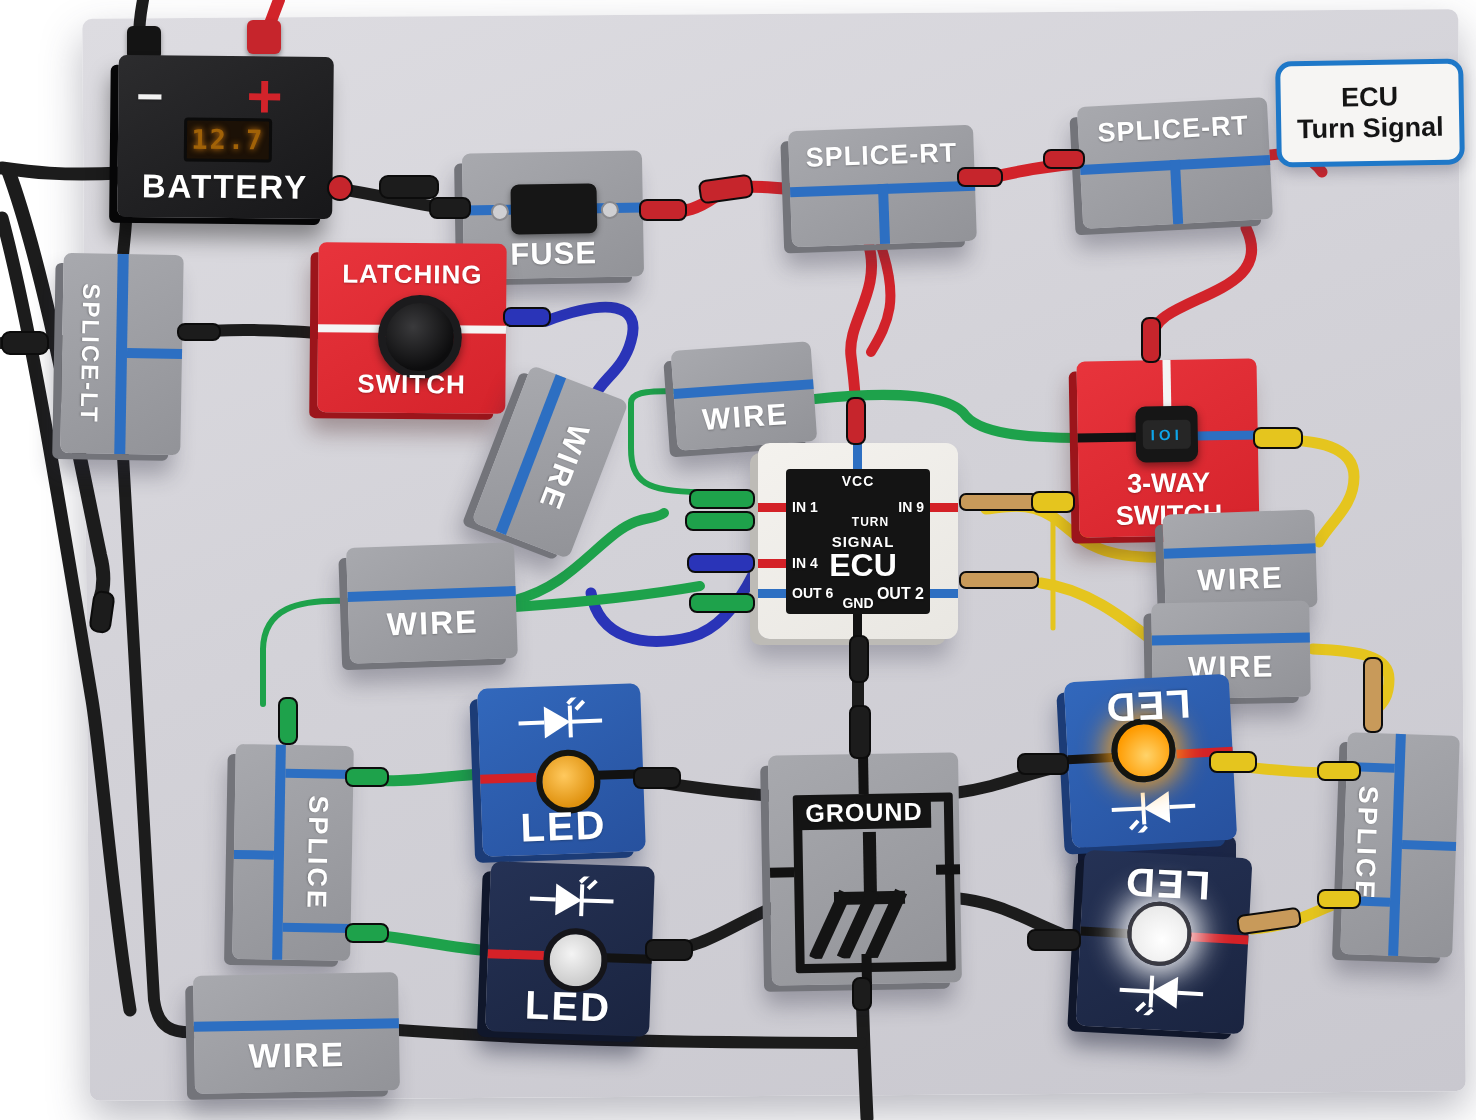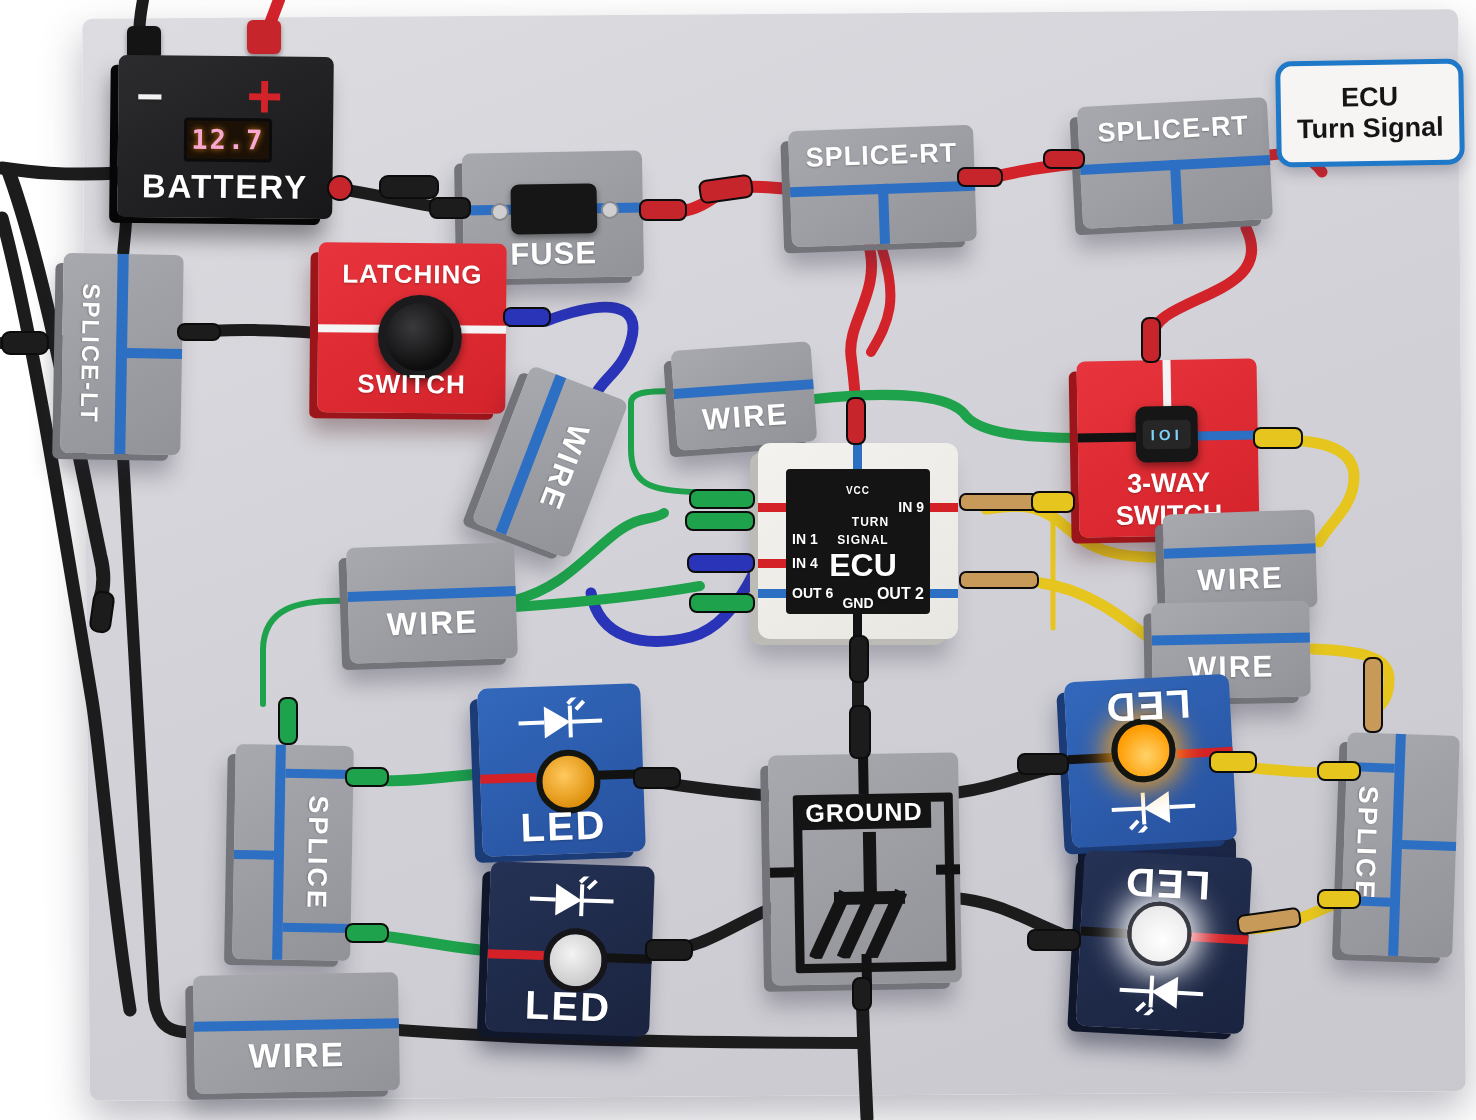--- a/index.html
+++ b/index.html
@@ -32,21 +32,21 @@
   .stripe-r{position:absolute;background:#d42127;}
   .stripe-k{position:absolute;background:#121212;}
   .vtext{writing-mode:vertical-rl;text-orientation:mixed;}
   .inner-flip{position:absolute;inset:0;transform:rotate(180deg);}
   .lamp{position:absolute;border-radius:50%;}
   .badge{position:absolute;left:1276px;top:60px;width:178px;height:96px;z-index:2;
          background:#f6f5f3;border:5px solid #1f78c8;border-radius:16px;
          box-shadow:0 6px 14px rgba(60,60,80,.3);display:flex;flex-direction:column;
          justify-content:center;align-items:center;transform:rotate(-1deg);}
   .badge div{color:#151515;font-weight:800;line-height:1.15;}
-  .seg{font-family:"DejaVu Sans Mono",monospace;font-weight:700;color:#f9a8d4;
+  .seg{font-family:"DejaVu Sans Mono",monospace;font-weight:700;color:#a16207;
        background:#1c1106;border:3px solid #0b0b0b;border-radius:4px;
        text-shadow:0 0 6px rgba(255,150,20,.8);}
 </style>
 </head>
 <body>
 
 <div id="stage">
   <div id="board"></div>
 
   <svg class="layer" id="wires" viewBox="0 0 1476 1120">
@@ -158,38 +158,38 @@
 
   <div class="blk face-white" style="left:758px;top:443px;width:200px;height:196px;border-radius:12px;">
     <div class="stripe" style="left:95px;top:0;width:9px;height:27px;"></div>
     <div class="stripe-r" style="left:0;top:60px;width:30px;height:9px;"></div>
     <div class="stripe-r" style="left:0;top:116px;width:30px;height:9px;"></div>
     <div class="stripe-r" style="left:170px;top:60px;width:30px;height:9px;"></div>
     <div class="stripe" style="left:0;top:146px;width:30px;height:9px;"></div>
     <div class="stripe" style="left:170px;top:146px;width:30px;height:9px;"></div>
     <div class="stripe-k" style="left:95px;top:164px;width:9px;height:32px;"></div>
     <div style="position:absolute;left:28px;top:26px;width:144px;height:145px;background:#141414;border-radius:4px;"></div>
-    <div class="lbl" style="left:0;right:0;top:42px;font-size:10px;letter-spacing:1px;">VCC</div>
-    <div class="lbl" style="left:34px;top:56px;font-size:14px;margin-top:32px;">IN 1</div>
+    <div class="lbl" style="left:0;right:0;top:30px;font-size:14px;letter-spacing:1px;">VCC</div>
+    <div class="lbl" style="left:34px;top:56px;font-size:14px;">IN 1</div>
     <div class="lbl" style="right:34px;top:56px;font-size:14px;">IN 9</div>
     <div class="lbl" style="left:34px;top:112px;font-size:14px;">IN 4</div>
     <div class="lbl" style="left:55px;right:30px;top:72px;font-size:12px;letter-spacing:1px;">TURN</div>
-    <div class="lbl" style="left:40px;right:30px;top:90px;font-size:12px;letter-spacing:1px;">SIGNAL</div>
+    <div class="lbl" style="left:40px;right:30px;top:90px;font-size:15px;letter-spacing:1px;">SIGNAL</div>
     <div class="lbl" style="left:40px;right:30px;top:104px;font-size:32px;">ECU</div>
     <div class="lbl" style="left:34px;top:142px;font-size:14px;">OUT 6</div>
     <div class="lbl" style="right:34px;top:142px;font-size:16px;">OUT 2</div>
     <div class="lbl" style="left:0;right:0;top:152px;font-size:14px;">GND</div>
   </div>
 
   <div class="blk face-red" style="left:1078px;top:360px;width:180px;height:176px;border-radius:8px;transform:rotate(-1deg);">
     <div class="stripe-w" style="left:86px;top:0;width:8px;height:52px;"></div>
     <div class="stripe-k" style="left:0;top:72px;width:62px;height:9px;"></div>
     <div class="stripe" style="left:118px;top:72px;width:62px;height:9px;"></div>
     <div style="position:absolute;left:58px;top:46px;width:62px;height:56px;background:#161616;border-radius:10px;box-shadow:0 4px 8px rgba(0,0,0,.45);display:flex;align-items:center;justify-content:center;">
-      <span style="color:#7dd3fc;font-size:15px;font-weight:700;letter-spacing:4px;background:#262626;padding:6px 8px;border-radius:5px;">IOI</span>
+      <span style="color:#0ea5e9;font-size:15px;font-weight:700;letter-spacing:4px;background:#262626;padding:6px 8px;border-radius:5px;">IOI</span>
     </div>
     <div class="lbl" style="left:0;right:0;top:108px;font-size:27px;">3-WAY</div>
     <div class="lbl" style="left:0;right:0;top:140px;font-size:27px;">SWITCH</div>
   </div>
 
   <div class="blk face-gray" style="left:1164px;top:512px;width:152px;height:98px;border-radius:8px;transform:rotate(-2deg);">
     <div class="stripe" style="left:0;right:0;top:34px;height:10px;"></div>
     <div class="lbl" style="left:0;right:0;top:50px;font-size:30px;letter-spacing:2px;">WIRE</div>
   </div>
 

